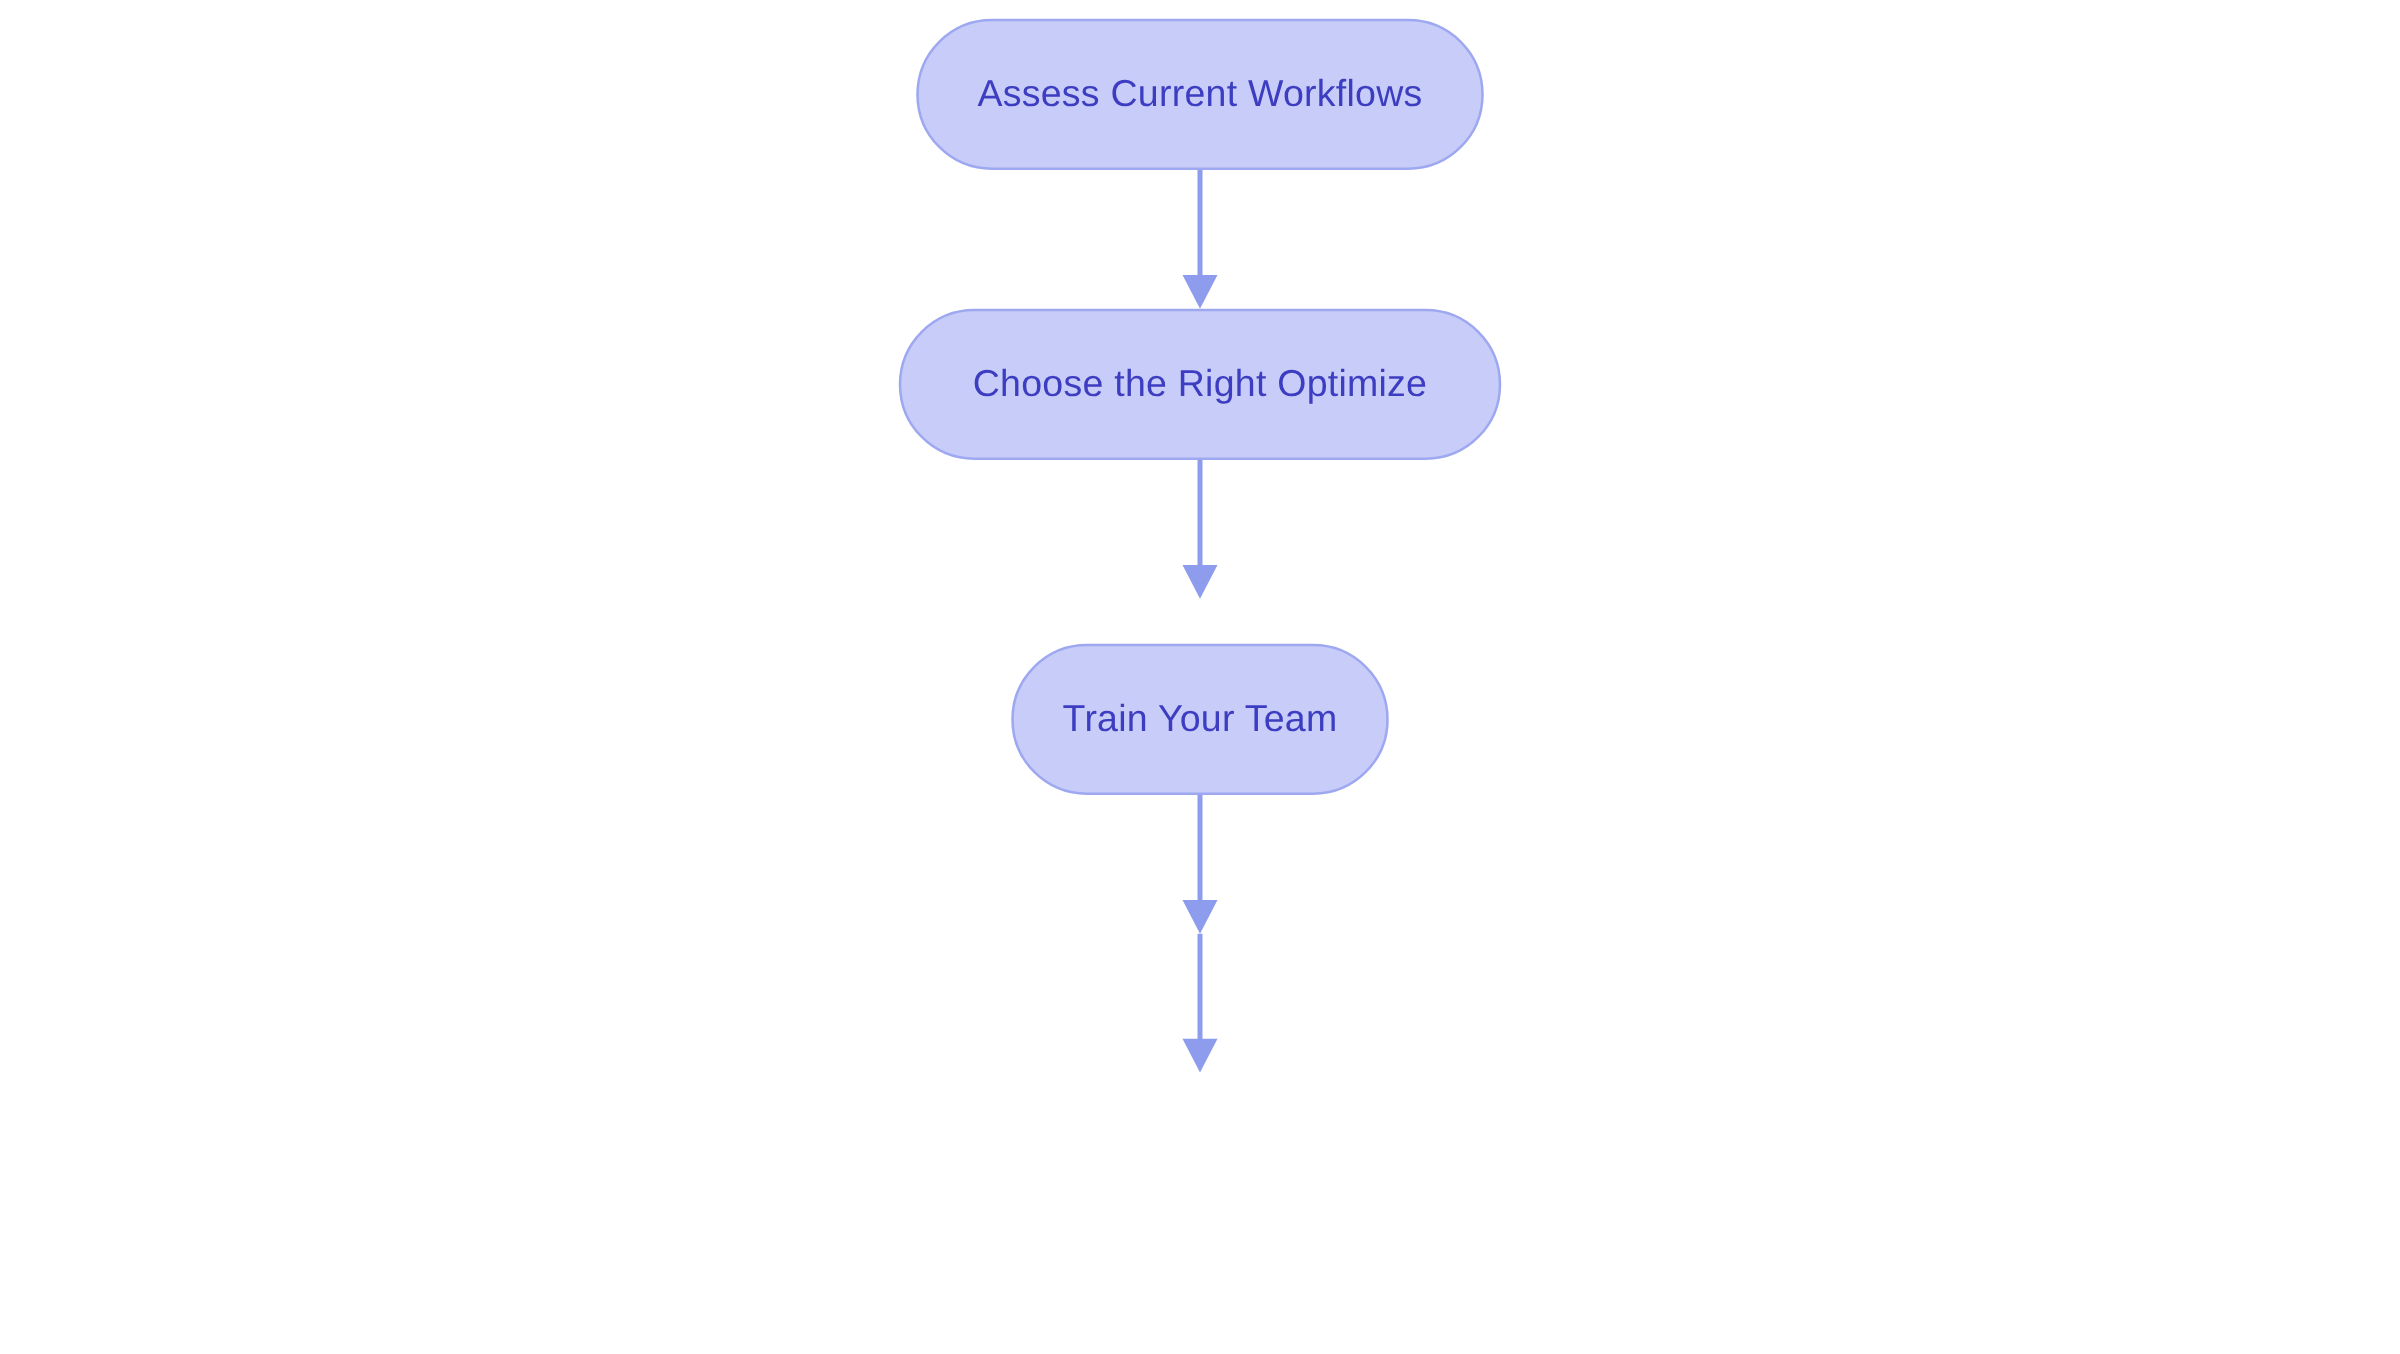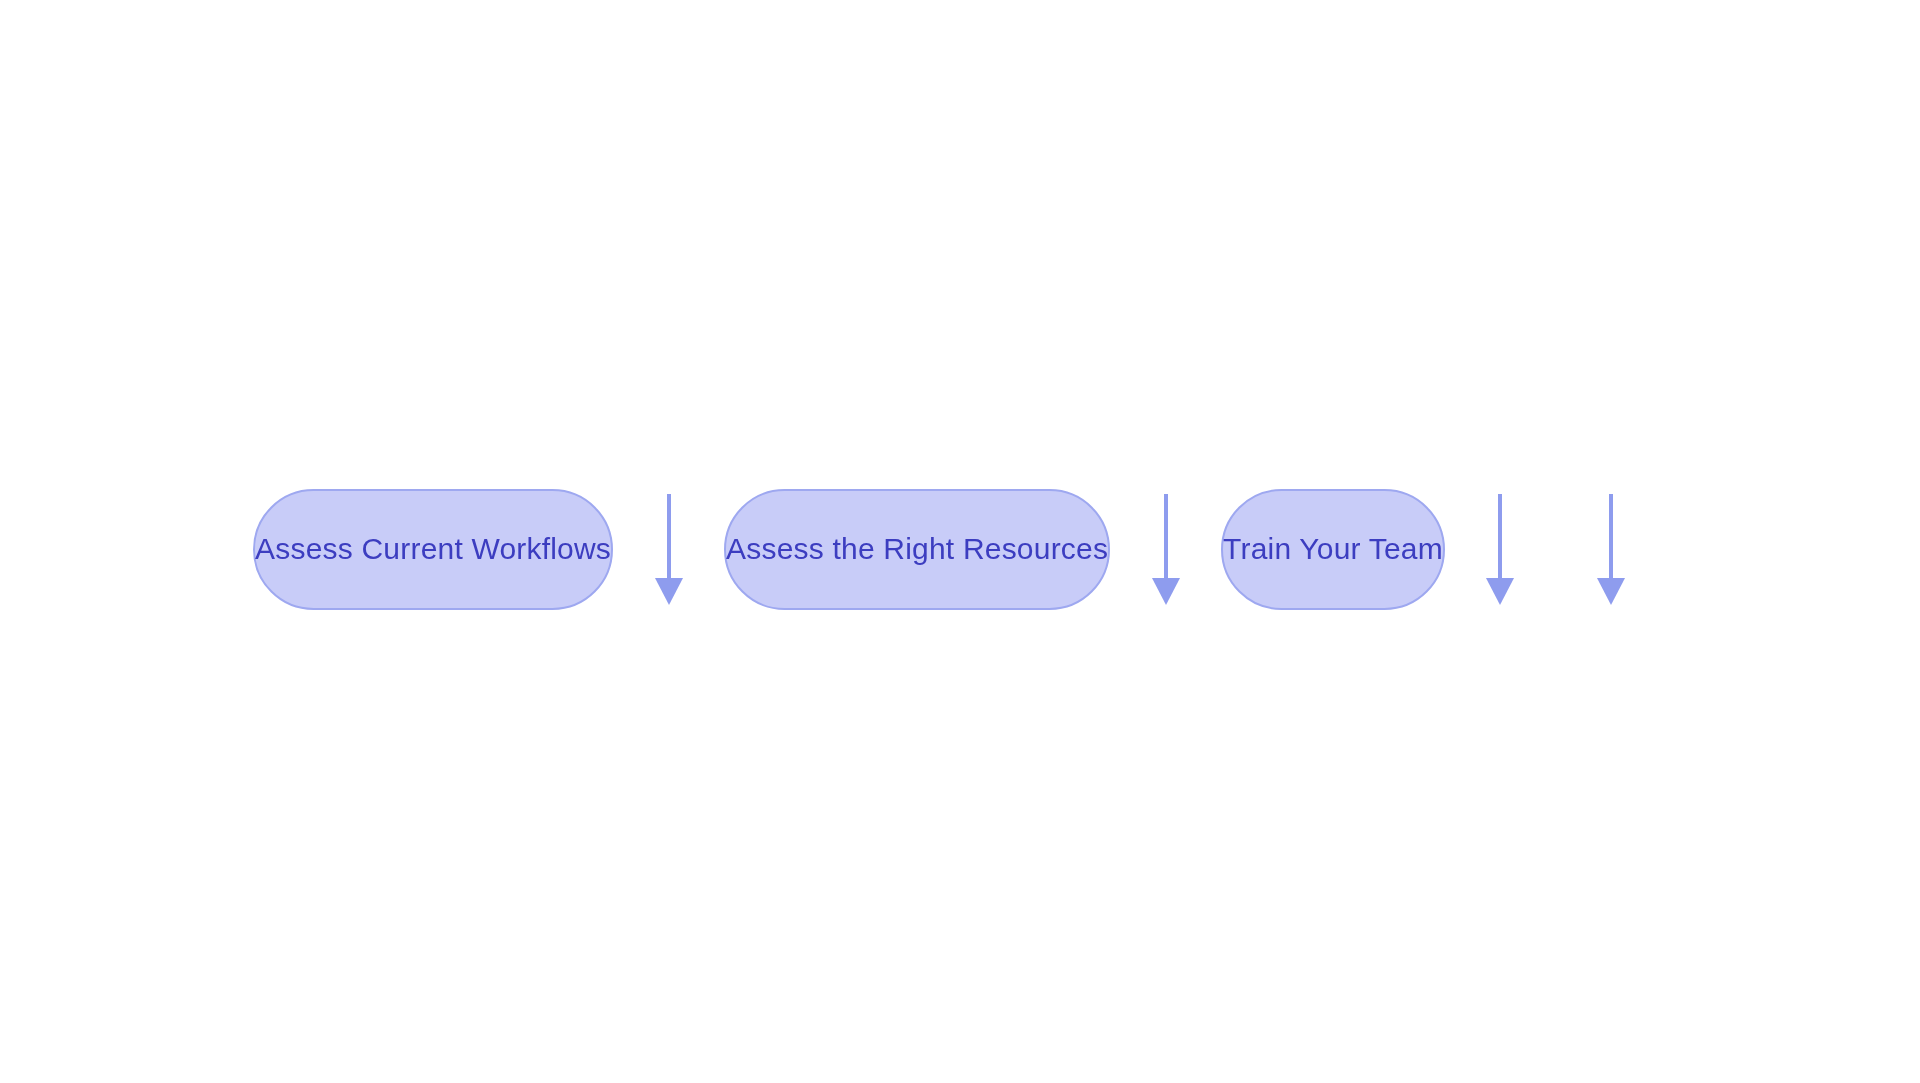--- a/index.html
+++ b/index.html
@@ -15,45 +15,44 @@
     height: 1083px;
     background: var(--background);
     font-family: "Liberation Sans", "DejaVu Sans", sans-serif;
     overflow: hidden;
   }
   .canvas {
     position: relative;
     width: 1920px;
     height: 1083px;
     display: flex;
-    flex-direction: row;
+    flex-direction: column;
     align-items: center;
     padding-top: 15px;
-    justify-content: center;
   }
   .node {
     height: 121px;
     flex: 0 0 121px;
     border-radius: 60.5px;
     background: var(--node-fill);
     border: 2px solid var(--node-border);
     display: flex;
     align-items: center;
     justify-content: center;
   }
   .node-label {
     font-size: 30px;
     font-weight: 400;
     letter-spacing: 0.2px;
     color: var(--node-text);
     white-space: nowrap;
   }
   .node-1 { width: 454px; }
   .node-2 { width: 482px; }
-  .node-3 { width: 302px; }
+  .node-3 { width: 302px; margin-top: 36px; }
   .node-4 { width: 352px; }
   .node-5 { width: 370px; }
   .connector {
     position: relative;
     height: 111px;
     flex: 0 0 111px;
     width: 28px;
     display: flex;
     justify-content: center;
   }
@@ -82,21 +81,21 @@
   <div class="node node-1">
     <span class="node-label">Assess Current Workflows</span>
   </div>
 
   <div class="connector">
     <div class="connector-line"></div>
     <div class="connector-head"></div>
   </div>
 
   <div class="node node-2">
-    <span class="node-label">Assess the Right Resources</span>
+    <span class="node-label">Choose the Right Optimize</span>
   </div>
 
   <div class="connector">
     <div class="connector-line"></div>
     <div class="connector-head"></div>
   </div>
 
   <div class="node node-3">
     <span class="node-label">Train Your Team</span>
   </div>

